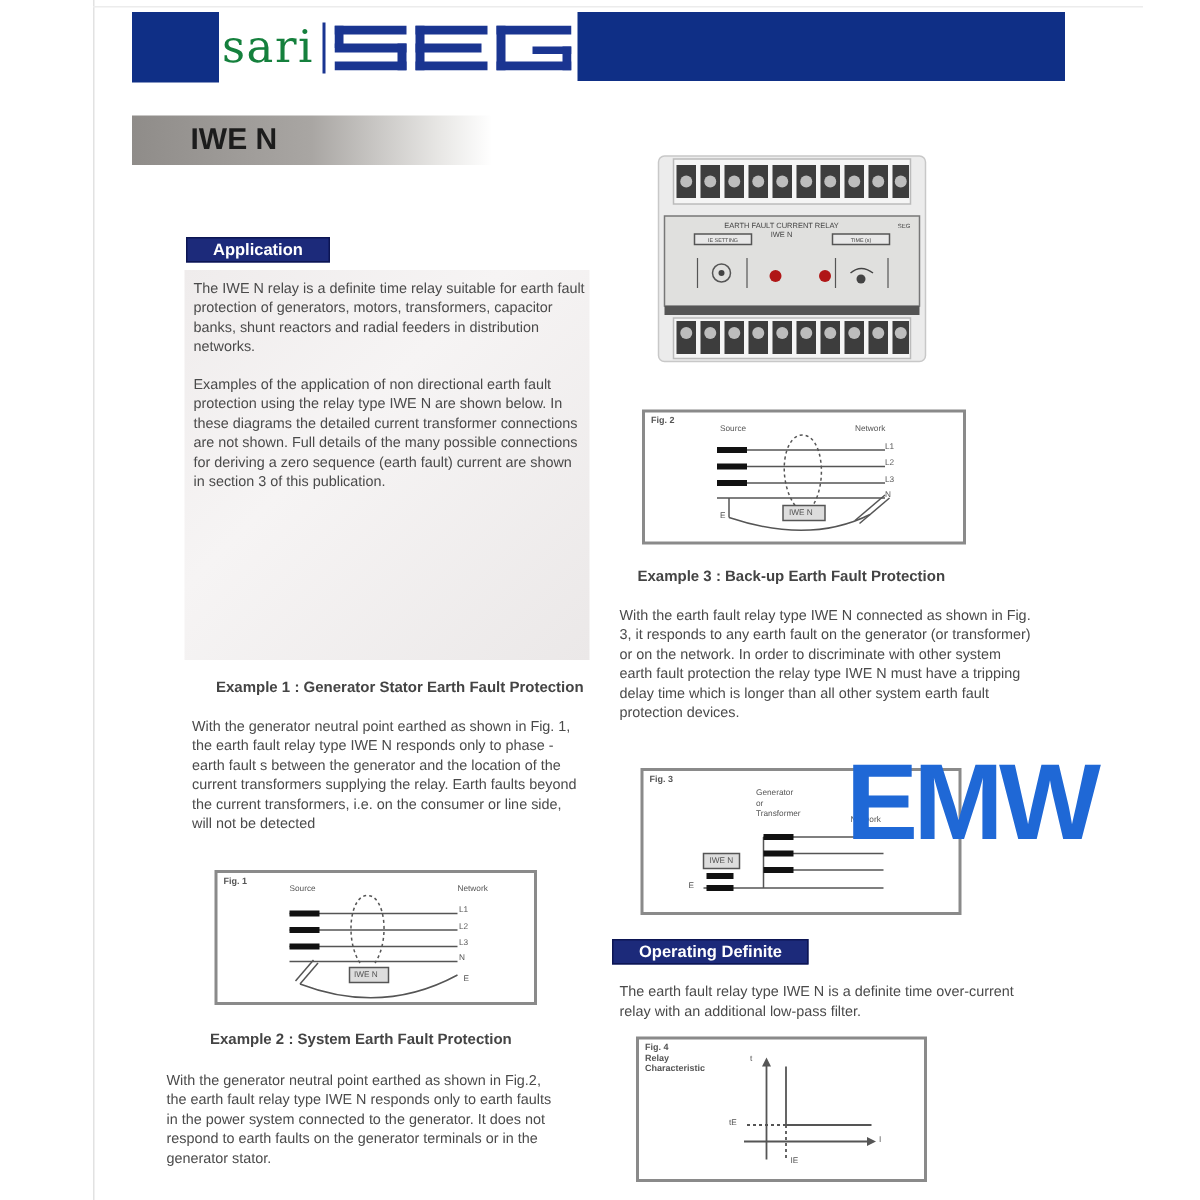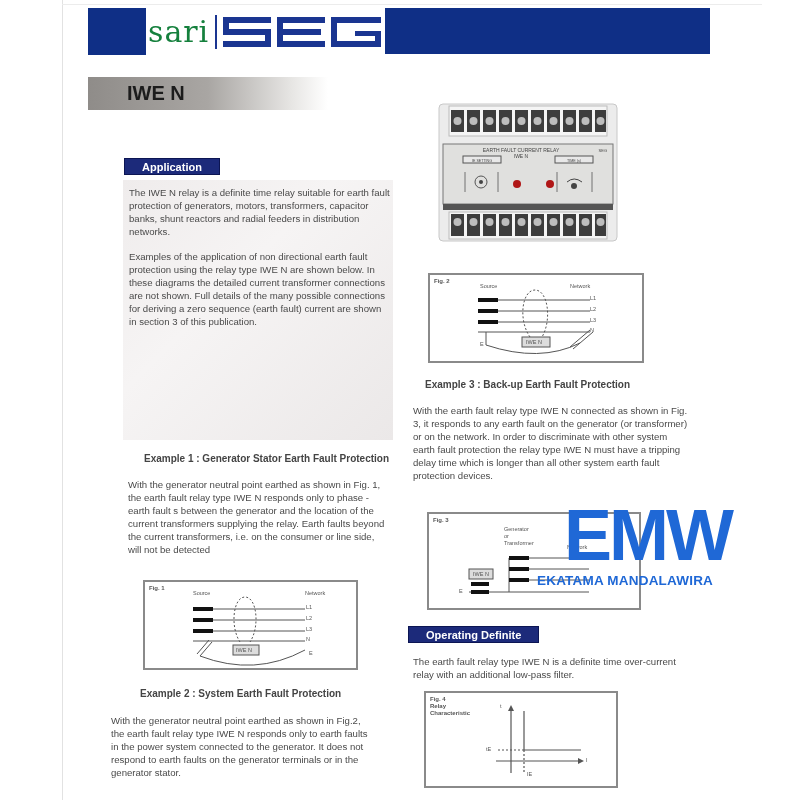--- a/index.html
+++ b/index.html
@@ -270,21 +270,20 @@
         <rect x="42" y="76" width="18" height="4"></rect>
     </g>
     <rect x="40" y="55" width="24" height="10" fill="#ddd" stroke="#555"></rect>
   </svg>
   <div class="fig-small" style="left:44px; top:57px;">IWE N</div>
   <div class="fig-small" style="left:30px; top:74px;">E</div>
 </div>
 
 <div class="emw">
   <div class="emw-letters">EMW</div>
-  <div class="emw-sub">EKATAMA MANDALAWIRA</div>
 </div>
 
 <div class="sec-label" style="left:408px; top:626px;">Operating Definite</div>
 <div class="para" style="left:413px; top:655px; width:270px;">The earth fault relay type IWE N is a definite time over-current relay with an additional low-pass filter.</div>
 
 <div class="fig" style="left:424px; top:691px; width:194px; height:97px;">
   <div class="fig-label">
     <div>Fig. 4</div>
     <div>Relay</div>
     <div>Characteristic</div>

